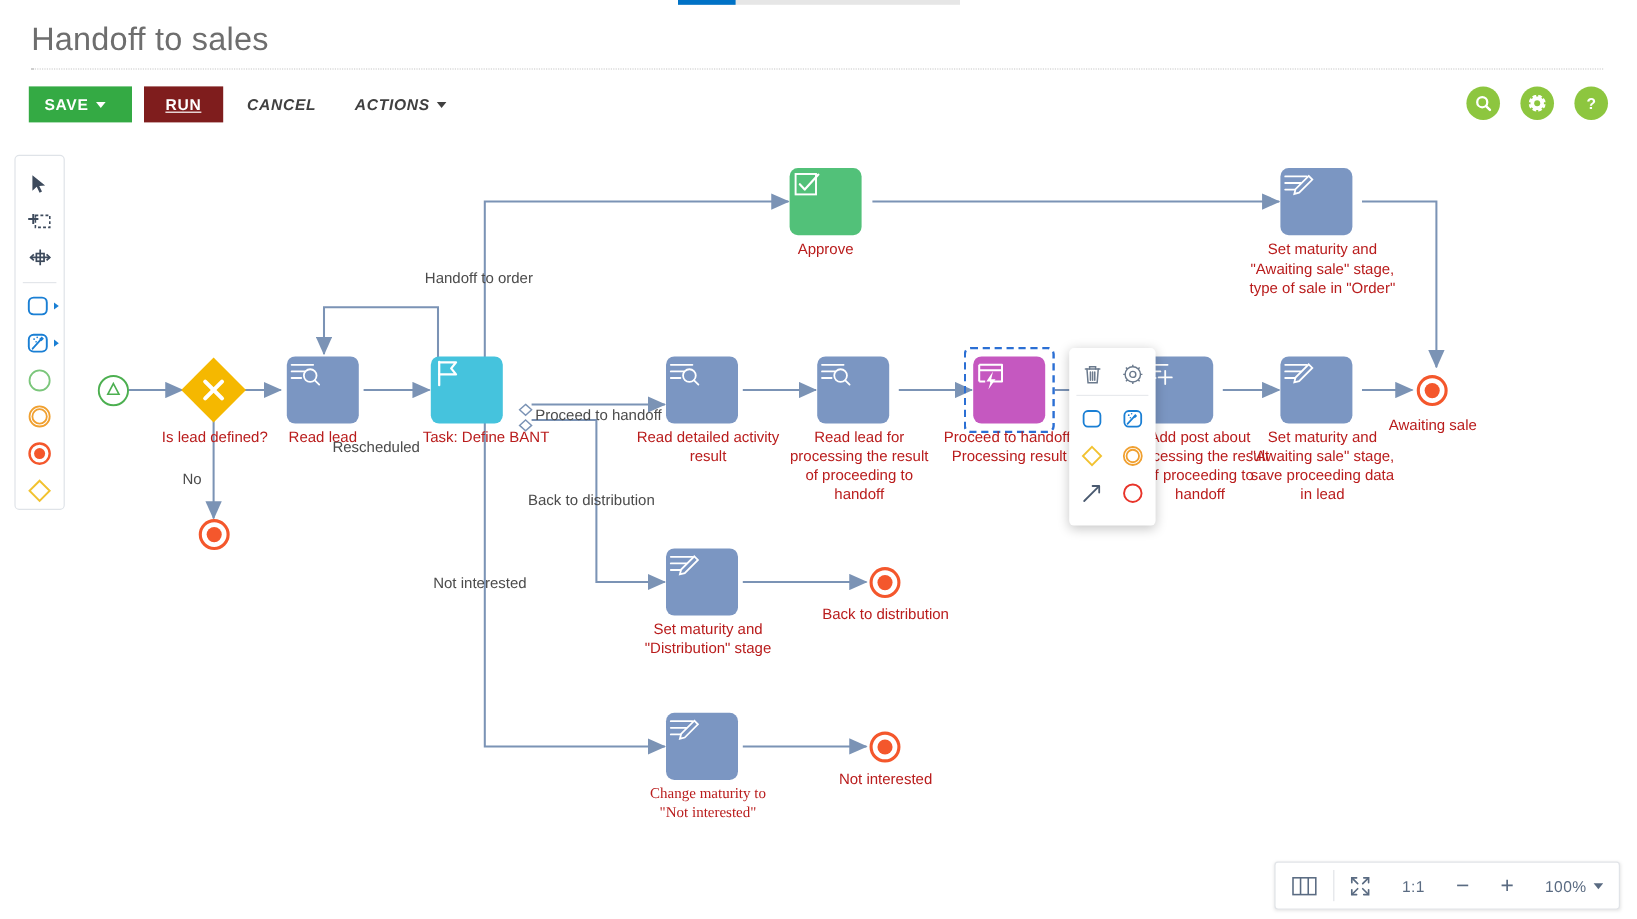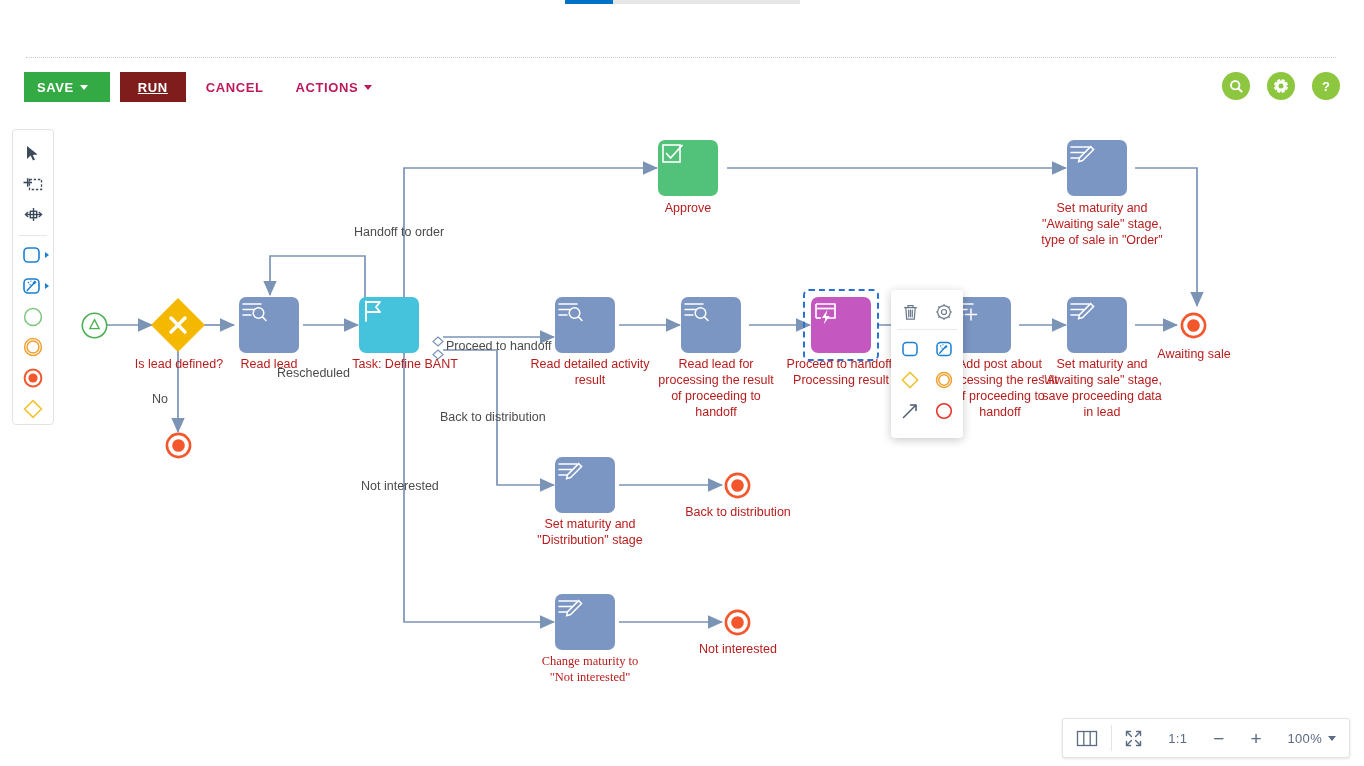--- a/index.html
+++ b/index.html
@@ -31,23 +31,23 @@
   
   .toolbar { position:absolute; left:24px; top:72px; height:30px; display:flex; align-items:center; }
   .btn {
     height:30px; border:0; cursor:pointer; font-size:13px; font-weight:700;
     letter-spacing:.6px; color:#fff; display:flex; align-items:center; justify-content:center;
     padding:0 13px; font-family:"Liberation Sans", sans-serif;
   }
   .btn-save { background:#34aa44; padding-right:22px; }
   .btn-run  { background:#7f1d1d; margin-left:10px; padding:0 18px;text-decoration:underline; }
   .btn-link {
-    background:transparent; color:#be185d; font-weight:700; font-size:13px;
+    background:transparent; color:#404040; font-weight:700; font-size:13px;
     letter-spacing:.6px; height:30px; display:flex; align-items:center; cursor:pointer;
-    padding:0 12px; margin-left:8px;
+    padding:0 12px; margin-left:8px;font-style:italic;
   }
   .caret {
     width:0;height:0;border-left:4px solid transparent;border-right:4px solid transparent;
     border-top:5px solid currentColor; margin-left:6px; display:inline-block;
   }
 
   
   .hdr-icons { position:absolute; right:24px; top:72px; display:flex; gap:17px; align-items:center; }
   .circ-icon {
     width:28px;height:28px;border-radius:50%;background:#8dc63f;
@@ -124,20 +124,21 @@
 </head>
 <body>
 
 <div id="app">
 
   <div class="topstrip">
     <div class="track"></div>
     <div class="fill"></div>
   </div>
 
+  <div class="page-title">Handoff to sales</div>
   <div class="title-rule"></div>
 
   <div class="toolbar">
     <button class="btn btn-save">
       <span>SAVE</span>
       <span class="caret"></span>
     </button>
     <button class="btn btn-run">RUN</button>
     <div class="btn-link">CANCEL</div>
     <div class="btn-link">

